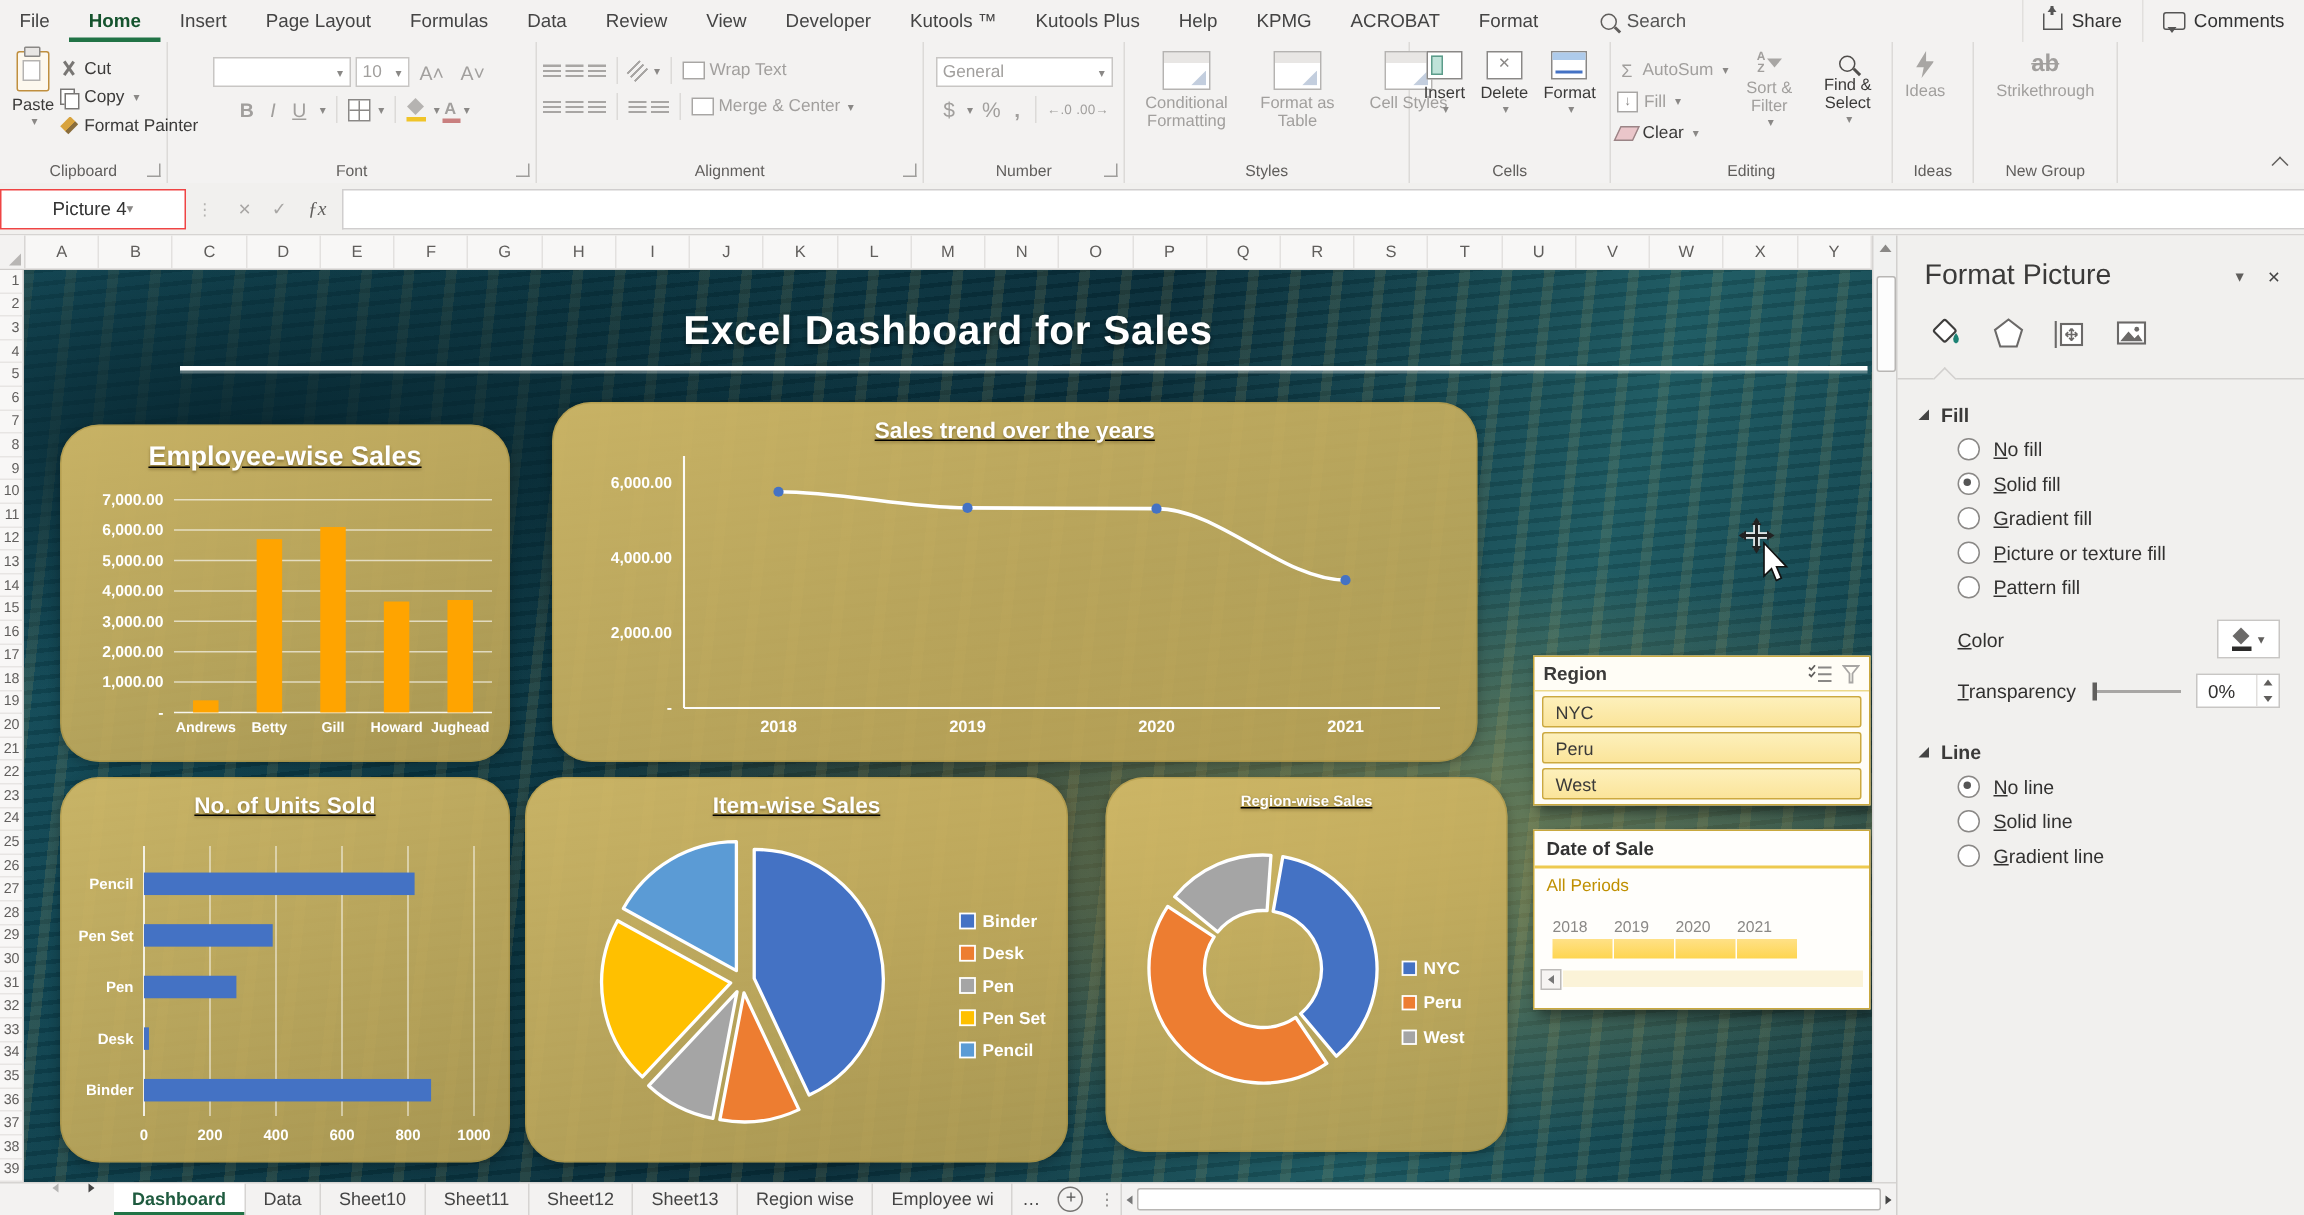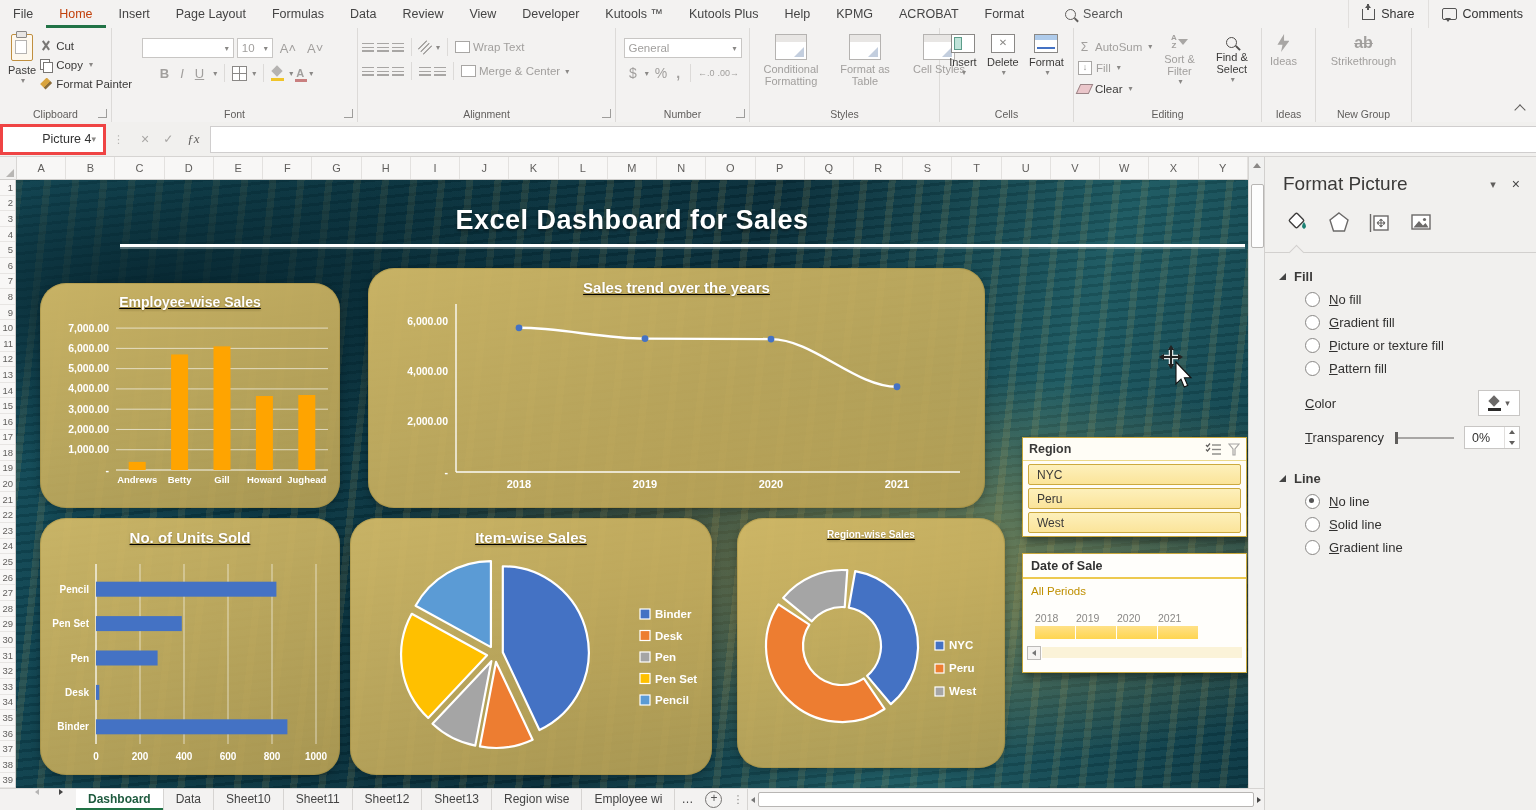--- a/index.html
+++ b/index.html
@@ -3,21 +3,21 @@
 <meta charset="utf-8">
 <style>
   html,body{margin:0;padding:0;background:#fff;}
   body{width:1536px;height:810px;overflow:hidden;font-family:"Liberation Sans",sans-serif;-webkit-font-smoothing:antialiased;}
   .app{position:relative;width:1536px;height:810px;background:#f3f2f1;}
 
   
   .tabbar{position:absolute;top:0;left:0;right:0;height:28px;background:#f3f2f1;display:flex;align-items:center;}
   .tabs{display:flex;height:28px;}
   .tab{padding:0 13px;font-size:12.5px;color:#444;line-height:28px;white-space:nowrap;cursor:default;}
-  .tab.active{font-weight:400;color:#c2410c;box-shadow:inset 0 -3px 0 #217346;}
+  .tab.active{font-weight:700;color:#14532d;box-shadow:inset 0 -3px 0 #217346;}
   .search{display:flex;align-items:center;gap:7px;color:#555;font-size:12.5px;margin-left:28px;}
   .mag{width:9px;height:9px;border:1.5px solid #605e5c;border-radius:50%;position:relative;display:inline-block;}
   .mag::after{content:'';position:absolute;width:5px;height:1.5px;background:#605e5c;transform:rotate(45deg);right:-4px;bottom:-2px;}
   .topright{margin-left:auto;display:flex;height:28px;align-items:center;text-align:right;}
   .tr-btn{display:flex;align-items:center;padding:0 13px;height:100%;font-size:12.5px;color:#333;border-left:1px solid #e1dfdd;}
   .ico-share{width:11px;height:10px;border:1.2px solid #555;border-top:none;position:relative;margin-right:6px;display:inline-block;}
   .ico-share::before{content:'';position:absolute;left:4px;top:-5px;width:1.5px;height:6px;background:#555;}
   .ico-share::after{content:'';position:absolute;left:2.2px;top:-8px;border:3px solid transparent;border-bottom:4px solid #555;}
   .ico-cmt{width:13px;height:10px;border:1.3px solid #555;border-radius:2px;position:relative;margin-right:6px;display:inline-block;}
   .ico-cmt::after{content:'';position:absolute;left:2px;bottom:-6px;border:3px solid transparent;border-top:4px solid #555;}
@@ -95,21 +95,21 @@
   
   .g-ideas{width:54px;display:flex;justify-content:flex-start;}
   .ic-flash{width:12px;height:18px;background:#a8a6a4;clip-path:polygon(55% 0,0 60%,42% 60%,30% 100%,100% 38%,55% 38%);}
   .g-new{width:96px;display:flex;justify-content:center;}
   .ic-ab{font-size:16px;font-weight:700;color:#a19f9d;text-decoration:line-through;line-height:18px;}
   .g-fill{flex:1;position:relative;border-right:none;}
   .chev{position:absolute;right:12px;bottom:8px;width:7px;height:7px;border-left:1.8px solid #605e5c;border-top:1.8px solid #605e5c;transform:rotate(45deg);}
 
   
   .fbar{position:absolute;top:122px;left:0;right:0;height:35px;background:#f1f0ee;border-bottom:1px solid #d6d4d2;display:flex;align-items:center;box-sizing:border-box;padding:0;}
-  .namebox{width:86px;height:25px;background:#fff;border:3px solid #ef4444;display:flex;align-items:center;padding:0 7px;font-size:12.5px;color:#333;justify-content:flex-end;}
+  .namebox{width:86px;height:25px;background:#fff;border:1px solid #ef4444;display:flex;align-items:center;padding:0 18px;font-size:12.5px;color:#333;justify-content:center;}
   .nb-caret{font-size:9px;color:#8a8886;}
   .fdots{color:#b5b3b1;font-size:11px;padding:0 7px;}
   .fbtns{display:flex;align-items:center;gap:14px;padding:0 10px;color:#a8a6a4;}
   .fx{font-family:"Liberation Serif",serif;font-style:italic;font-size:13px;color:#605e5c;}
   .finput{flex:1;height:25px;background:#fff;border:1px solid #d0cece;border-right:none;font-size:12px;padding:0 6px;color:#333;outline:none;}
 
   
   .colheads{position:absolute;top:157px;left:0;width:1248px;height:23px;display:flex;background:#f8f7f6;border-bottom:1px solid #cfcdcb;box-sizing:border-box;}
   .corner{width:16px;height:100%;border-right:1px solid #d8d6d4;position:relative;background:#f3f2f1;}
   .corner::after{content:'';position:absolute;right:2px;bottom:2px;width:0;height:0;border-left:8px solid transparent;border-bottom:8px solid #b8b6b4;}
@@ -122,21 +122,21 @@
     background:
       radial-gradient(900px 320px at 72% 64%, rgba(201,166,70,0.50), rgba(201,166,70,0) 62%),
       radial-gradient(700px 260px at 12% 18%, rgba(6,34,44,0.85), rgba(6,34,44,0) 70%),
       repeating-linear-gradient(96deg, rgba(255,208,105,0.10) 0 7px, rgba(0,0,0,0) 7px 28px),
       repeating-linear-gradient(174deg, rgba(0,0,0,0.10) 0 3px, rgba(255,255,255,0.02) 3px 9px),
       linear-gradient(112deg,#155260 0%,#0b3844 26%,#092e3a 52%,#1d5a62 76%,#0c3945 100%);}
   .dash-title{position:absolute;top:25px;left:0;width:100%;text-align:center;color:#fff;font-size:27px;font-weight:700;letter-spacing:0.5px;text-shadow:0 2px 3px rgba(0,0,0,0.45);}
   .dash-rule{position:absolute;top:64px;left:104px;width:1125px;height:2.5px;background:#fff;box-shadow:0 2px 0 rgba(255,255,255,0.3);}
   .card{position:absolute;background:linear-gradient(158deg,rgba(214,188,104,0.93),rgba(188,163,84,0.88));border-radius:26px;box-shadow:inset 0 0 0 1px rgba(150,125,50,0.35), 0 2px 8px rgba(0,0,0,0.25);text-decoration:underline;}
   .card-title{color:#fff;font-weight:700;text-align:center;padding-top:11px;font-size:15px;text-shadow:0 1px 2px rgba(90,70,20,0.55);}
-  #card-0{left:24px;top:103px;width:300px;height:225px;} #card-0 .card-title{font-size:14px;}
+  #card-0{left:24px;top:103px;width:300px;height:225px;} #card-0 .card-title{font-size:18px;}
   #card-1{left:352px;top:88px;width:617px;height:240px;}
   #card-2{left:24px;top:338px;width:300px;height:257px;}
   #card-3{left:334px;top:338px;width:362px;height:257px;}
   #card-4{left:721px;top:338px;width:268px;height:250px;} #card-4 .card-title{font-size:10px;}
   .card svg{display:block;margin:2px auto 0;}
   .card svg text{font-family:"Liberation Sans",sans-serif;}
 
   
   .slicer{position:absolute;left:1006px;top:257px;width:225px;height:100px;background:#fffdf6;border:1px solid #c9a83d;box-sizing:border-box;box-shadow:3px 4px 8px rgba(0,0,0,0.45);}
   .sl-head{height:22px;display:flex;align-items:center;padding:0 6px;border-bottom:1px solid #ecd98a;overflow:hidden;}
@@ -785,20 +785,24 @@
     <div class="p-section">
       <div class="p-sec-head">
         <span class="tri"></span>
         <span>Fill</span>
       </div>
       <div id="fill-options">
           <div class="p-opt">
             <span class="radio"></span>
             <span class="ak">No fill</span>
           </div>
+          <div class="p-opt sel">
+            <span class="radio"></span>
+            <span class="ak">Solid fill</span>
+          </div>
           <div class="p-opt">
             <span class="radio"></span>
             <span class="ak">Gradient fill</span>
           </div>
           <div class="p-opt">
             <span class="radio"></span>
             <span class="ak">Picture or texture fill</span>
           </div>
           <div class="p-opt">
             <span class="radio"></span>

